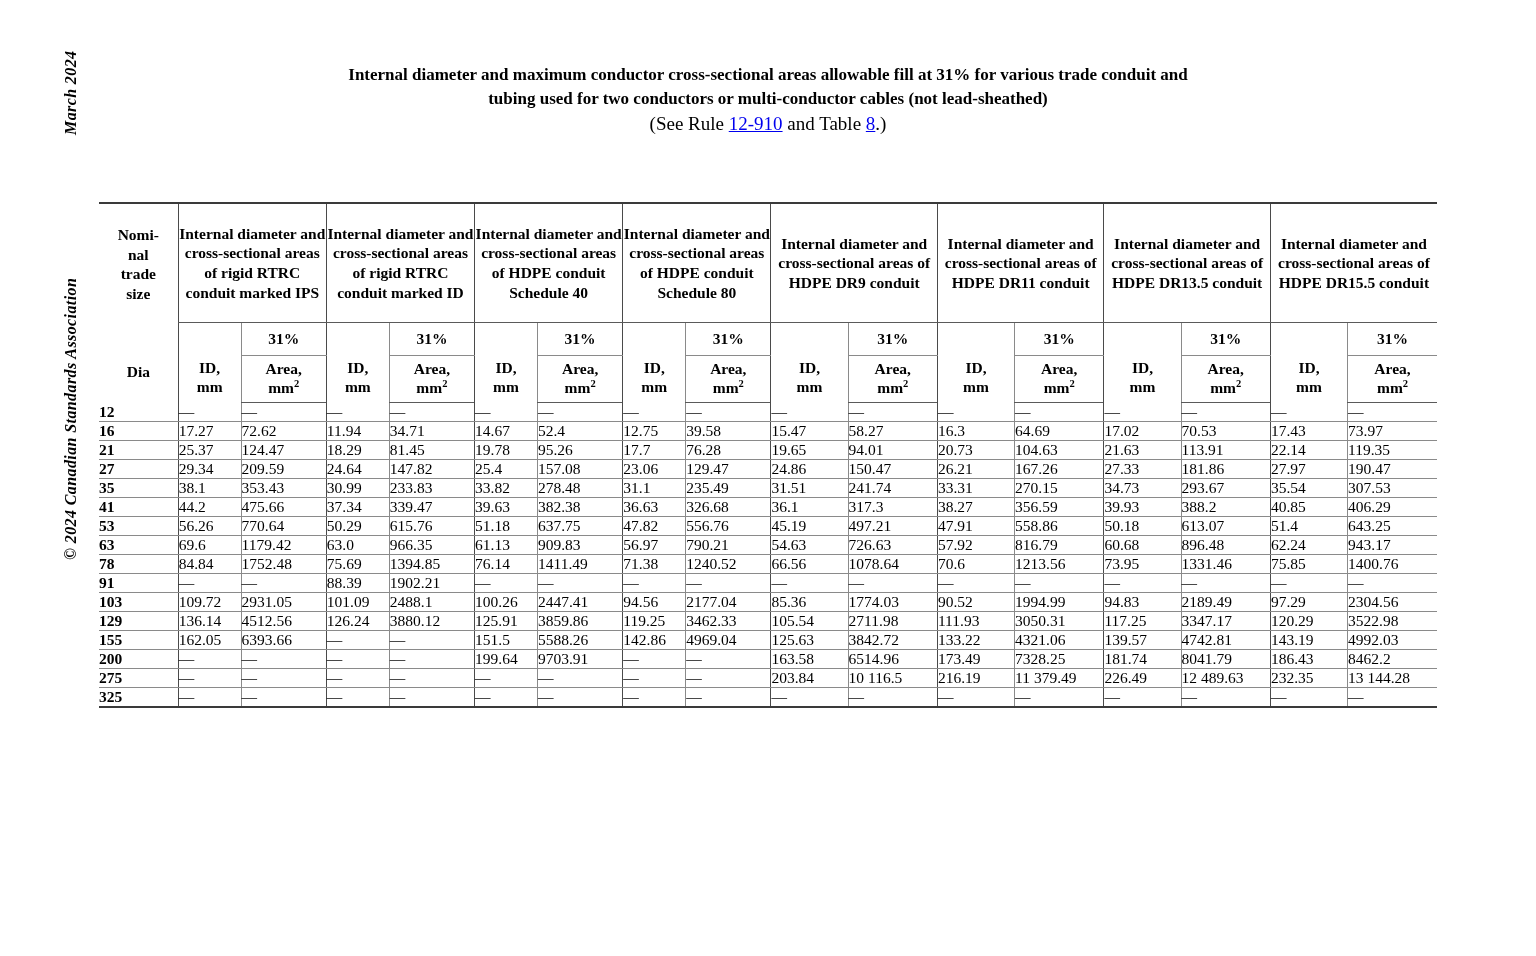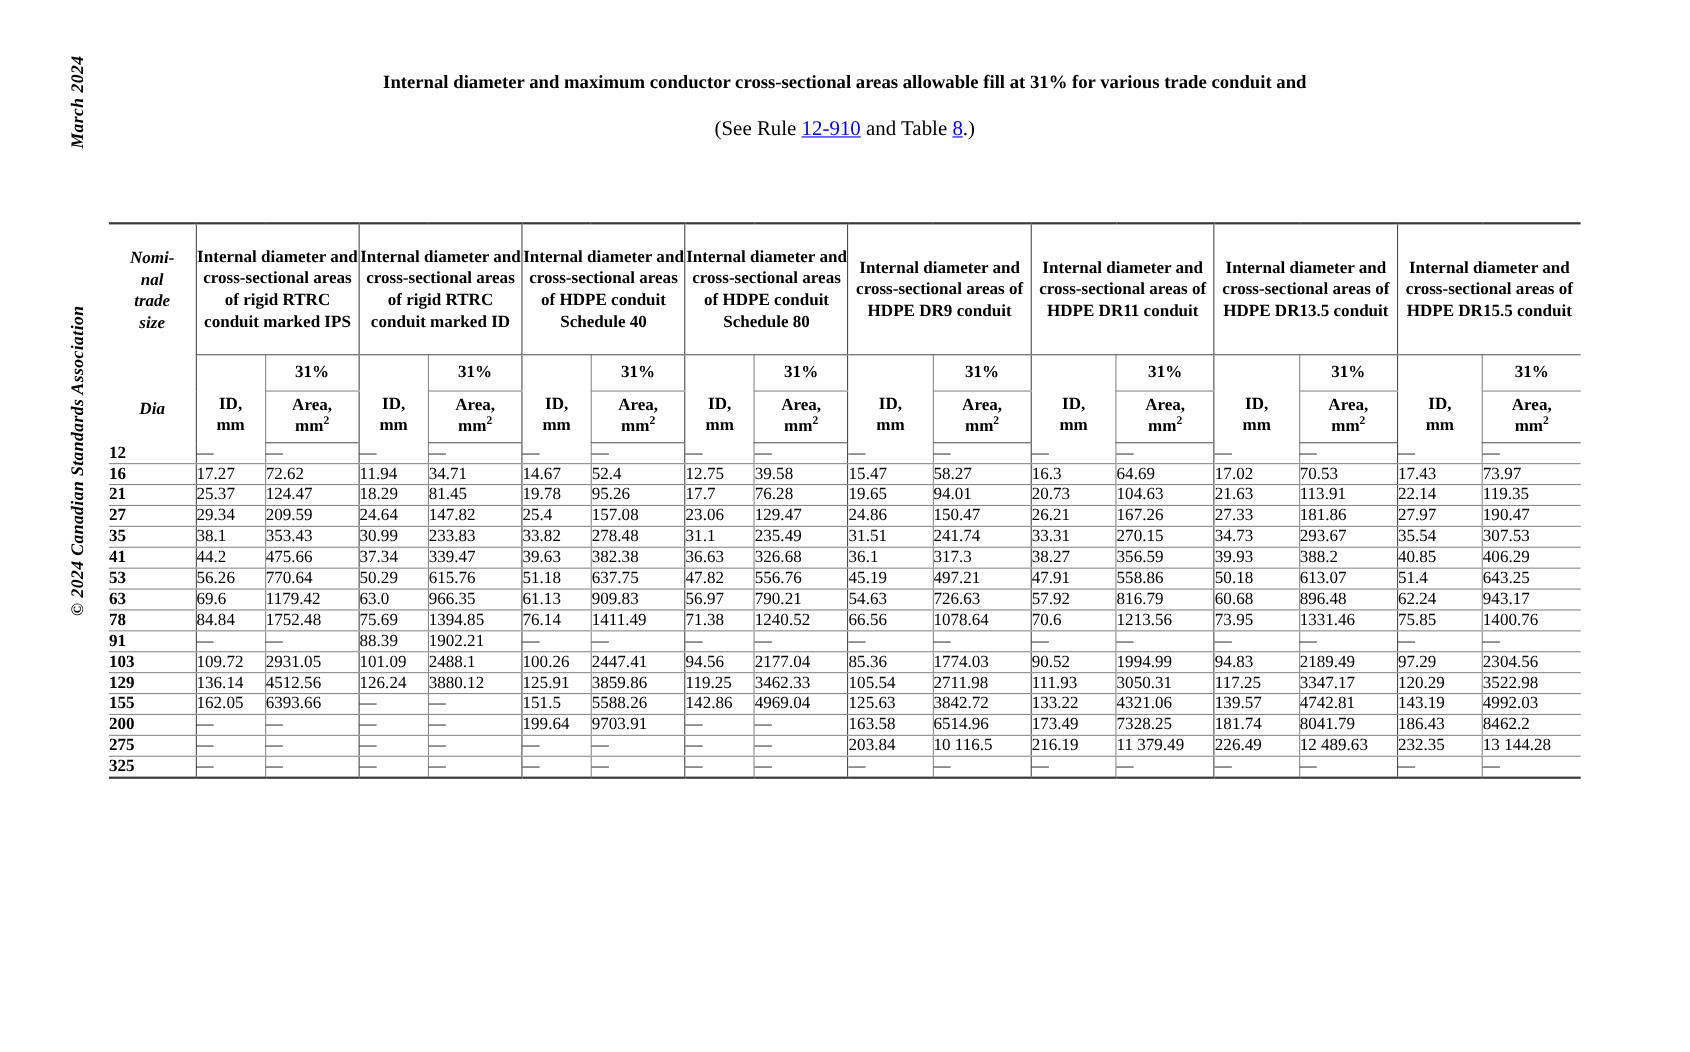--- a/index.html
+++ b/index.html
@@ -65,21 +65,21 @@
     line-height: 1.25;
   }
   .table-title {
     font-size: 17px;
     font-weight: bold;
     line-height: 1.28;
     margin-top: 2px;
   }
   .table-ref {
     font-size: 19px;
-    margin-top: 20px;
+    margin-top: 2px;
     line-height: 1.3;
   }
   .table-ref a {
     color: #0000ee;
     text-decoration: underline;
   }
 
   
   .table-wrap {
     position: absolute;
@@ -129,21 +129,20 @@
     height: 118px;
     vertical-align: middle;
   }
   th.nominal {
     font-size: 15.5px;
     font-weight: bold;
     line-height: 1.26;
     text-align: center;
     vertical-align: middle;
     padding: 8px 4px;
-    font-style: italic;
   }
   th.pct {
     font-size: 15.5px;
     font-weight: bold;
     text-align: center;
     height: 32px;
     padding: 2px 4px;
   }
   th.unit {
     font-size: 15.5px;
@@ -191,20 +190,21 @@
   <div class="rot" id="copyright-note">© 2024 Canadian Standards Association</div>
 </div>
 
 <div class="margin-right">
   
   
 </div>
 
 <div class="title-block">
   <div class="table-title">Internal diameter and maximum conductor cross-sectional areas allowable fill at 31% for various trade conduit and</div>
+  <div class="table-title">tubing used for two conductors or multi-conductor cables (not lead-sheathed)</div>
   <div class="table-ref"><span>(See Rule </span><a href="#">12-910</a><span> and Table </span><a href="#">8</a><span>.)</span></div>
 </div>
 
 <div class="table-wrap">
   <table class="fill-table">
     <colgroup>
       <col style="width:78px">
       <col style="width:62px">
         <col style="width:84px">
       <col style="width:62px">

